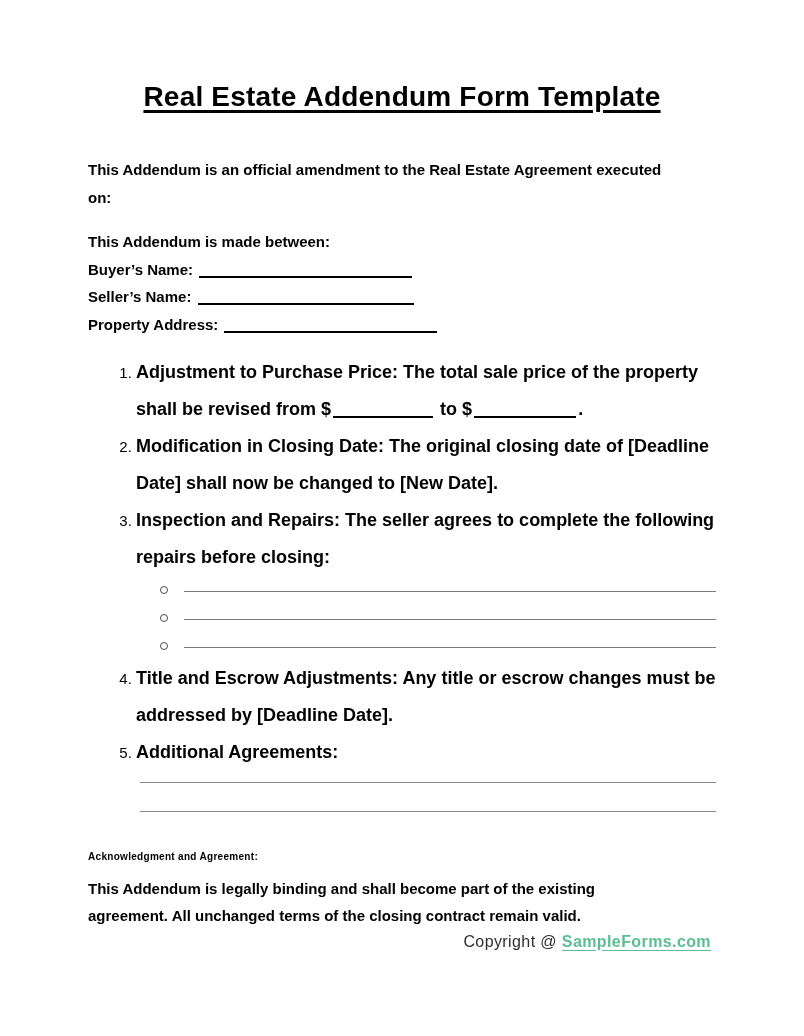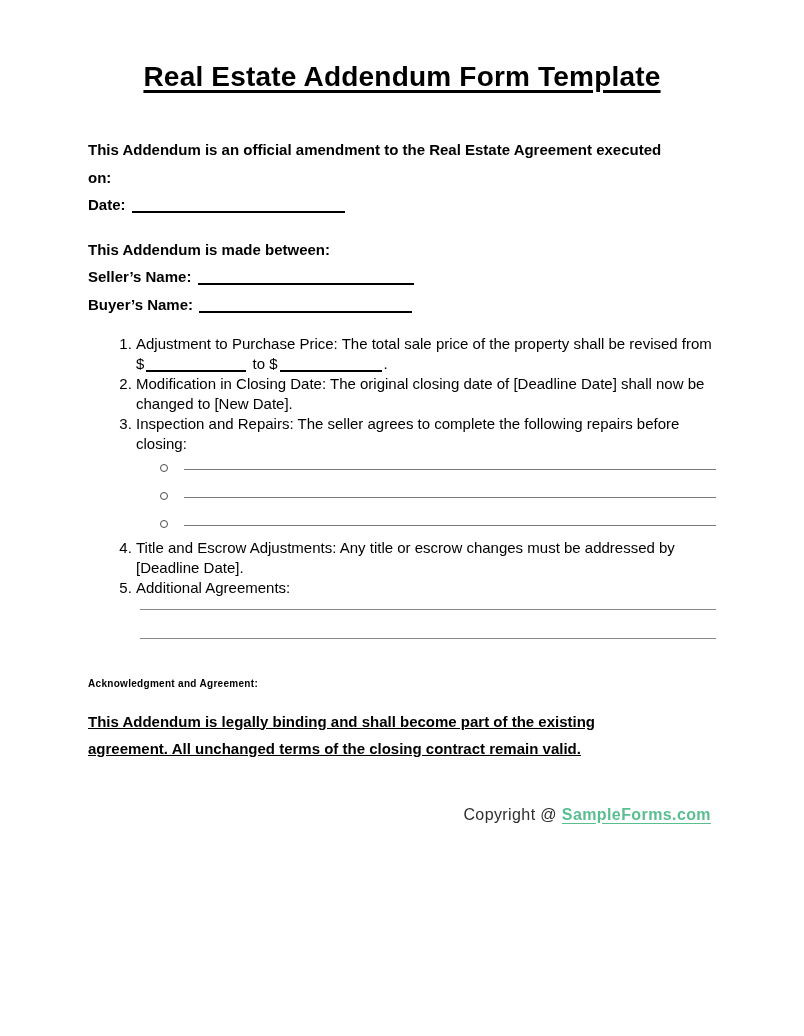--- a/index.html
+++ b/index.html
@@ -11,21 +11,21 @@
     font-family: "Liberation Sans", "DejaVu Sans", sans-serif;
     color: #000000;
     overflow: hidden;
   }
   .page {
     width: 804px;
     height: 1036px;
     padding: 0 88px;
   }
   h1.doc-title {
-    margin: 60px 0 0 0;
+    margin: 80px 0 0 0;
     font-size: 28px;
     line-height: 34px;
     font-weight: 700;
     text-align: center;
     letter-spacing: 0.2px;
     text-decoration: underline;
     text-decoration-thickness: 2.5px;
     text-underline-offset: 4px;
   }
   .line {
@@ -51,23 +51,23 @@
     vertical-align: -3px;
     margin: 0 2px;
   }
   .w100 { width: 100px; }
   .w102 { width: 102px; }
   ol.changes-list {
     margin: 16px 0 0 0;
     padding-left: 48px;
   }
   ol.changes-list > li {
-    font-size: 15px;
-    line-height: 20px;
-    font-weight: 400;
+    font-size: 18px;
+    line-height: 37px;
+    font-weight: 700;
   }
   ol.changes-list > li::marker {
     font-weight: 400;
     font-size: 15px;
   }
   .repair-row {
     display: flex;
     align-items: center;
     height: 28px;
   }
@@ -93,23 +93,22 @@
   }
   .agr-line + .agr-line { margin-top: 17px; }
   .ack-heading {
     margin-top: 31px;
     font-size: 10px;
     line-height: 27.5px;
     font-weight: 700;
     letter-spacing: 0.3px;
     white-space: nowrap;
   }
-  .final { margin-top: 10px; text-decoration: underline; }
+  .final { margin-top: 4px; }
   .footer {
-    margin-top: 40px;
     text-align: right;
     padding-right: 5px;
     font-size: 16px;
     line-height: 24px;
     letter-spacing: 0.4px;
     color: #2e2e2e;
     font-weight: 400;
   }
   .footer a {
     font-weight: 700;
@@ -121,34 +120,34 @@
 </head>
 <body>
 
 <div class="page">
 
   <h1 class="doc-title">Real Estate Addendum Form Template</h1>
 
   <div class="intro">
     <div class="line">This Addendum is an official amendment to the Real Estate Agreement executed</div>
     <div class="line">on:</div>
+  </div>
+
+  <div class="group">
+    <div class="line">This Addendum is made between:</div>
     <div class="line">
-      <span>Date:</span>
+      <span>Buyer’s Name:</span>
       <span class="blank w213"></span>
     </div>
-  </div>
-
-  <div class="group">
-    <div class="line">This Addendum is made between:</div>
     <div class="line">
       <span>Seller’s Name:</span>
       <span class="blank w216"></span>
     </div>
     <div class="line">
-      <span>Buyer’s Name:</span>
+      <span>Property Address:</span>
       <span class="blank w213"></span>
     </div>
   </div>
 
 
   <ol class="changes-list">
     <li class="wrapline">
       <span>Adjustment to Purchase Price: The total sale price of the property shall be revised from $</span><span class="iblank w100"></span>
       <span>to $</span><span class="iblank w102"></span><span>.</span>
     </li>

